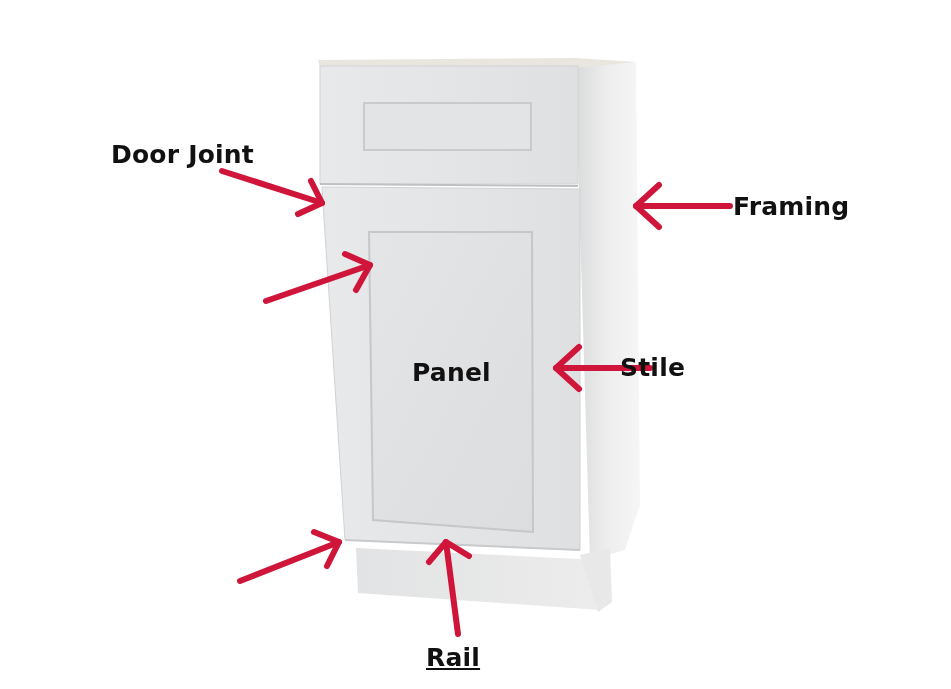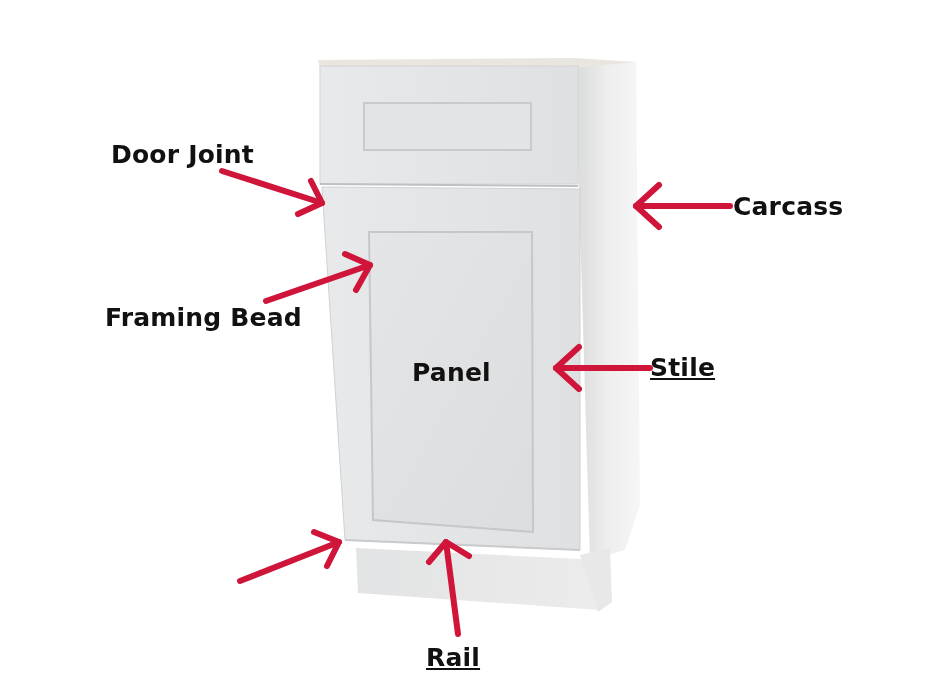--- a/index.html
+++ b/index.html
@@ -84,18 +84,17 @@
       </g>
 
       <g>
         <line x1="458" y1="634" x2="446" y2="542"></line>
         <polyline points="429,562 446,542 469,556"></polyline>
       </g>
     </g>
   </svg>
 
   <span class="label" style="left:90px;top:142px;margin-left:21px;">Door Joint</span>
-  <span class="label" style="left:733px;top:194px;">Carcass</span>
-  <span class="label" style="left:105px;top:305px;">Framing Bead</span>
+  <span class="label" style="left:733px;top:194px;">Framing</span>
   <span class="label" style="left:412px;top:360px;text-align:center;">Panel</span>
-  <span class="label" style="left:650px;top:355px;text-decoration:underline;">Stile</span>
+  <span class="label" style="left:620px;top:355px;">Stile</span>
   <span class="label" style="left:426px;top:645px;text-decoration:underline;">Rail</span>
 </div>
 
 </body></html>

